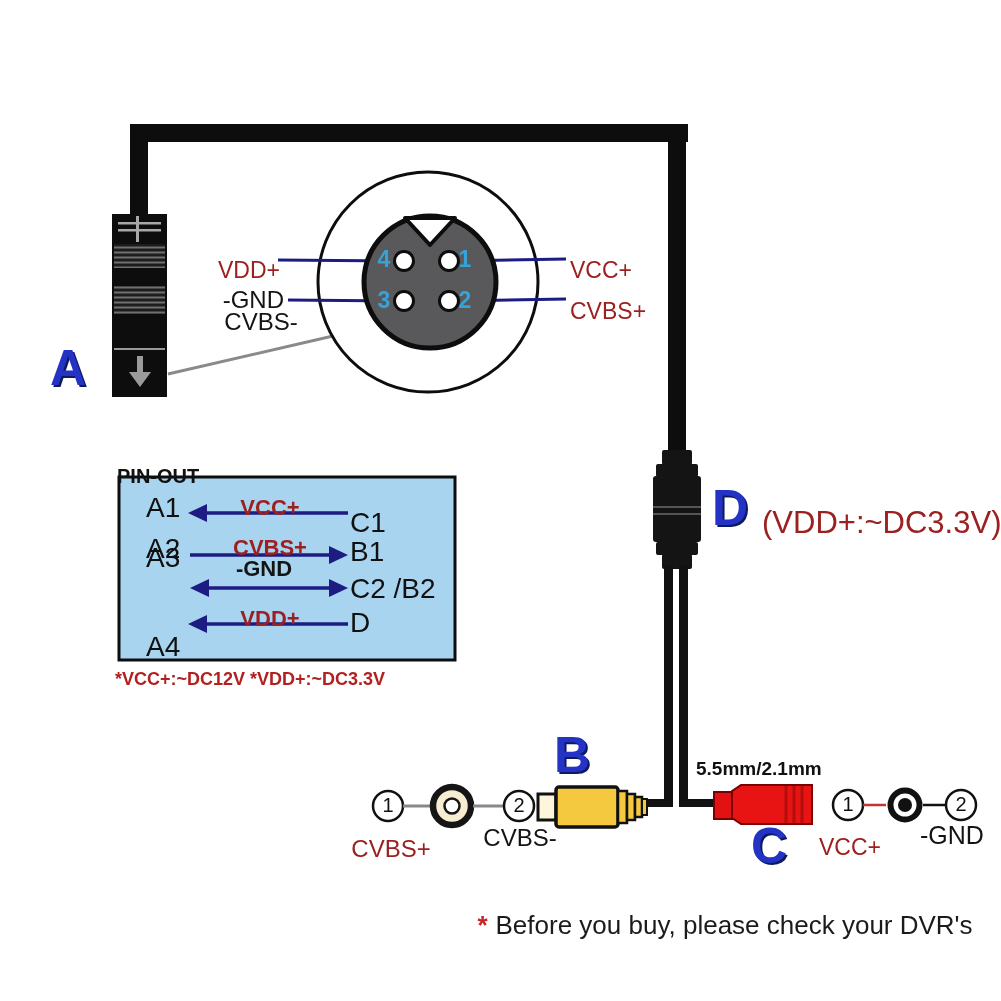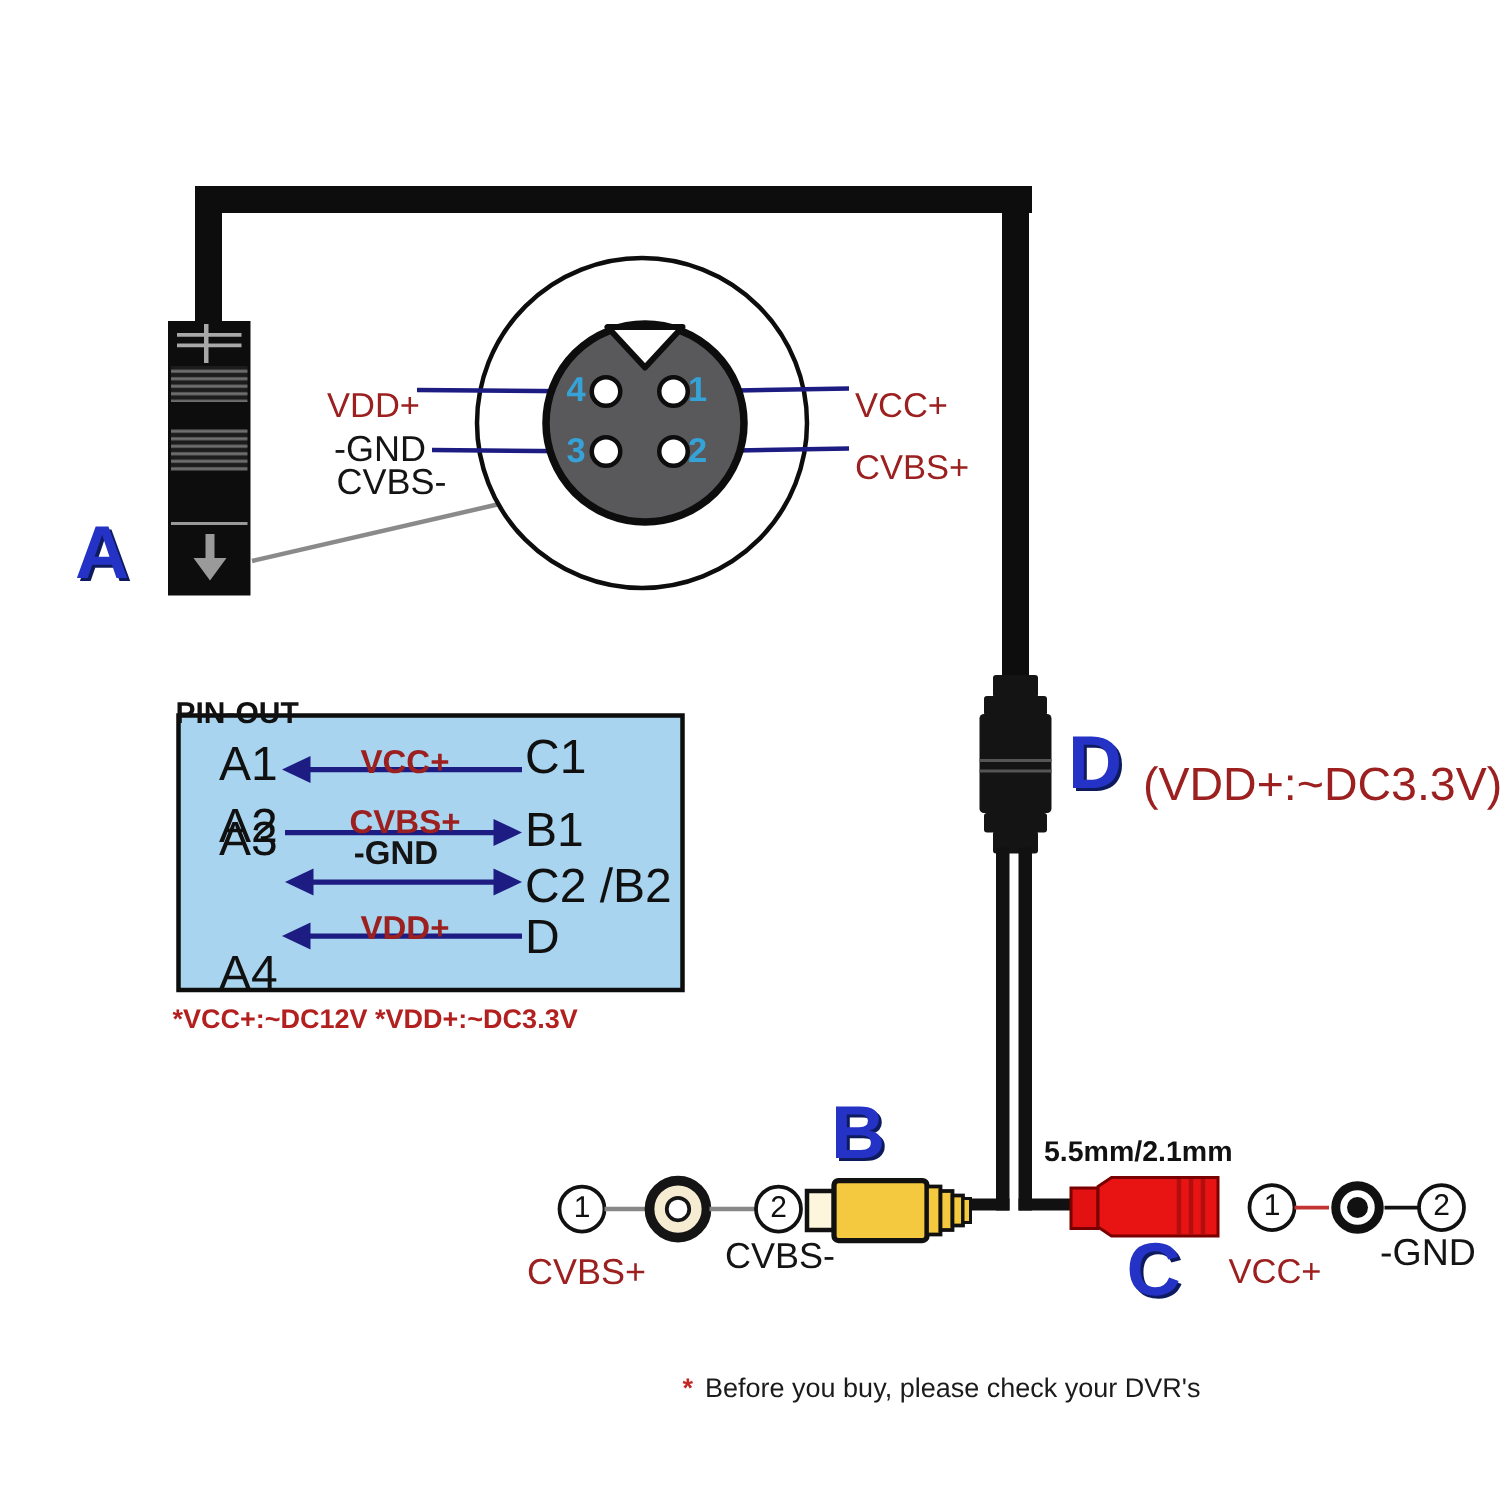--- a/index.html
+++ b/index.html
@@ -11,25 +11,25 @@
   .txt{position:absolute;white-space:nowrap;line-height:1.05;}
   .red{color:#9c2020;margin-top:11px;}
   .blk{color:#141414;}
   .letter{
     color:#2433c5;font-weight:bold;font-size:50px;
     text-shadow:2px 2px 0 #0e1a5e;
   }
   .pinnum{color:#35a3d8;font-weight:bold;font-size:23px;text-align:center;width:20px;}
   .ctr{text-align:center;}
   .rt{text-align:right;}
-  .tbl-cell{font-size:32px;color:#101010;}
+  .tbl-cell{font-size:28px;color:#101010;}
   .tbl-sig{font-size:22px;font-weight:bold;}
   .circnum{font-size:20px;color:#111;text-align:center;width:22px;}
-  #footer-note{position:absolute;left:455px;top:907px;width:540px;text-align:left;
-    font-size:18px;color:#1b1b1b;line-height:36px;}
+  #footer-note{position:absolute;left:455px;top:907px;width:540px;text-align:center;
+    font-size:26px;color:#1b1b1b;line-height:36px;}
   #footer-note .star{color:#c42727;font-weight:bold;margin-right:8px;}
 </style>
 </head>
 <body>
 
 <div id="stage">
 
   <svg id="shapes" viewBox="0 0 1001 1001">
     <defs>
       <pattern id="hatch" width="6" height="5" patternUnits="userSpaceOnUse">
@@ -147,21 +147,21 @@
 
   <div class="txt pinnum" style="left:374px;top:247px;">4</div>
   <div class="txt pinnum" style="left:455px;top:247px;">1</div>
   <div class="txt pinnum" style="left:374px;top:288px;">3</div>
   <div class="txt pinnum" style="left:455px;top:288px;">2</div>
 
   <div class="txt" style="left:117px;top:444px;font-size:20px;font-weight:bold;color:#111;margin-top:22px;">PIN-OUT</div>
 
   <div class="txt tbl-cell" style="left:146px;top:493px;">A1</div>
   <div class="txt tbl-sig red ctr" style="left:230px;top:485px;width:80px;">VCC+</div>
-  <div class="txt tbl-cell" style="left:350px;top:488px;">C1</div>
+  <div class="txt tbl-cell" style="left:350px;top:508px;">C1</div>
 
   <div class="txt tbl-cell" style="left:146px;top:534px;">A2</div>
   <div class="txt tbl-sig red ctr" style="left:222px;top:525px;width:96px;">CVBS+</div>
   <div class="txt tbl-cell" style="left:350px;top:537px;">B1</div>
 
   <div class="txt tbl-cell" style="left:146px;top:543px;">A3</div>
   <div class="txt tbl-sig blk ctr" style="left:224px;top:557px;width:80px;">-GND</div>
   <div class="txt tbl-cell" style="left:350px;top:574px;">C2 /B2</div>
 
   <div class="txt tbl-cell" style="left:146px;top:632px;text-align:right;">A4</div>

